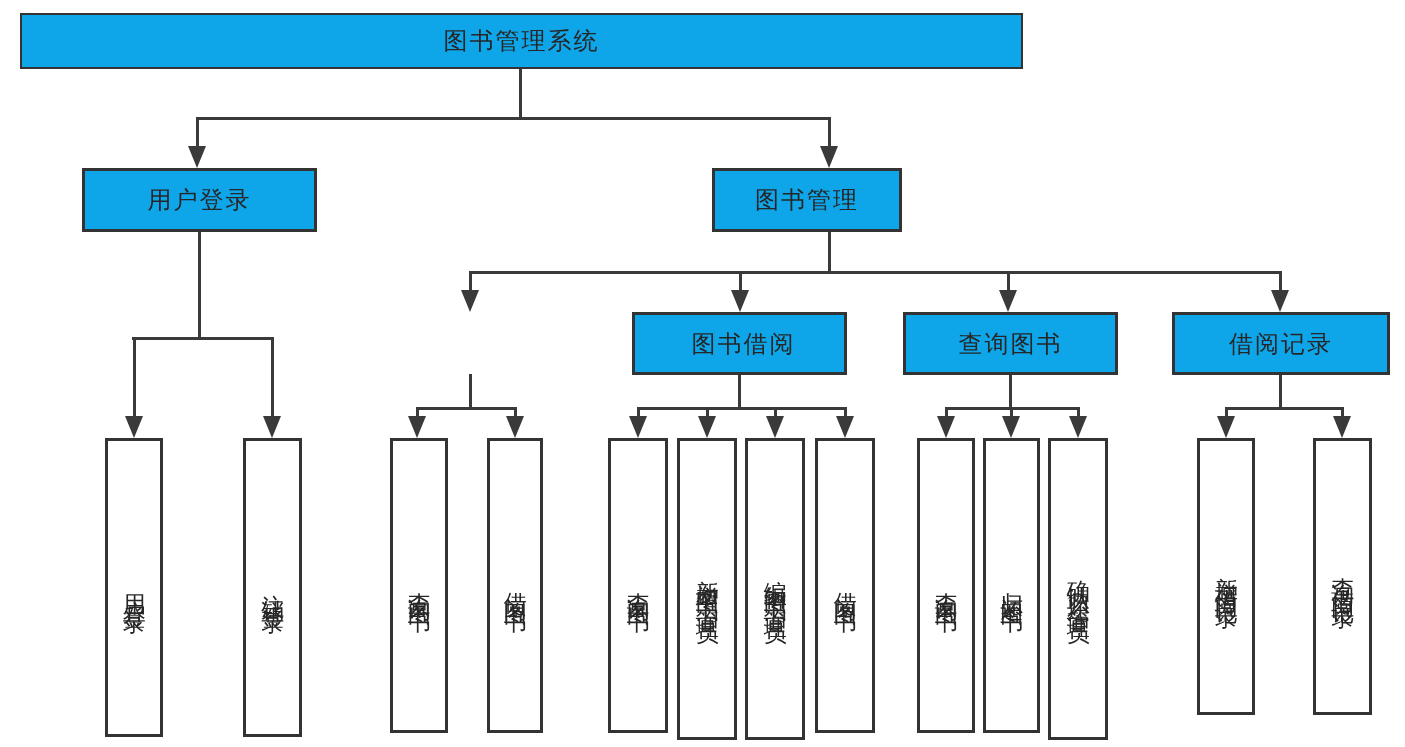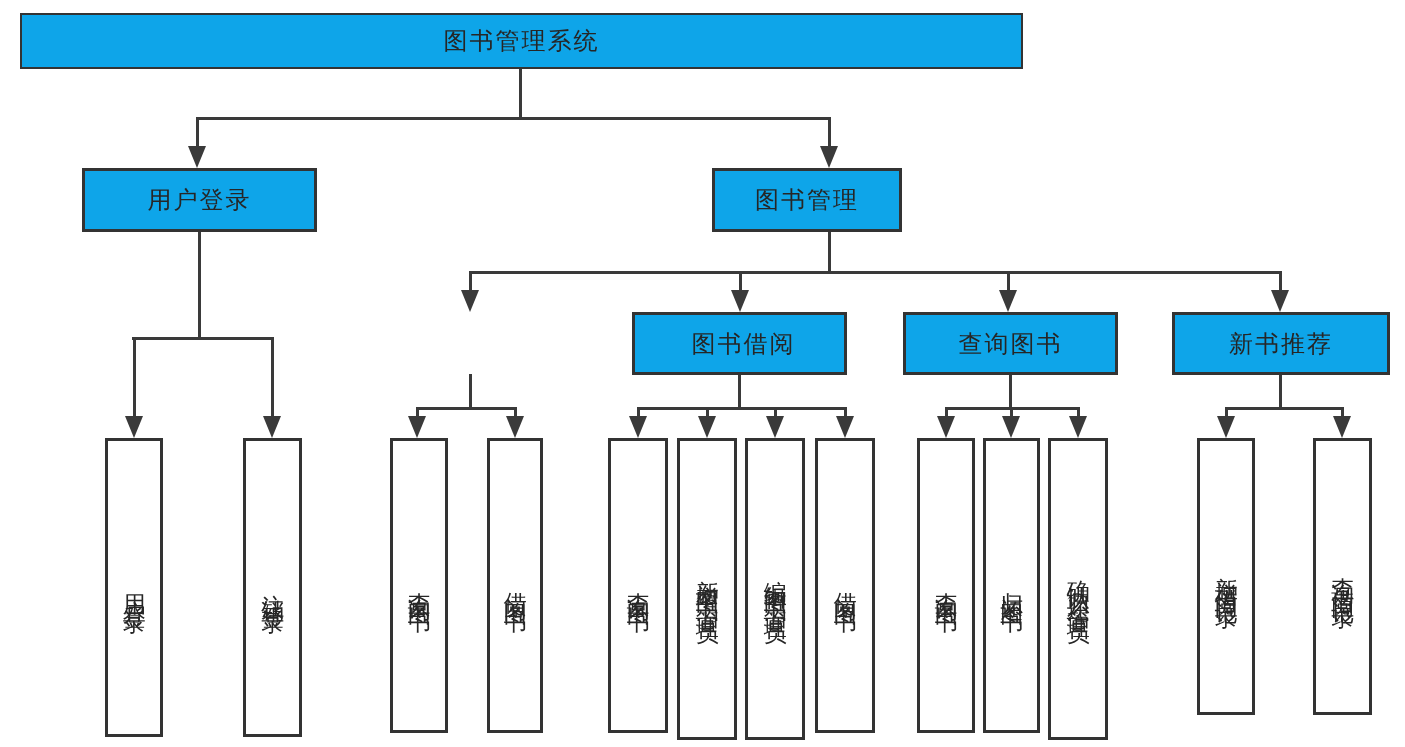--- a/index.html
+++ b/index.html
@@ -112,21 +112,21 @@
     <span>图书管理</span>
   </div>
 
   <div class="box" style="left:632px; top:312px; width:215px; height:63px;padding-left:8px;">
     <span>图书借阅</span>
   </div>
   <div class="box" style="left:903px; top:312px; width:215px; height:63px;">
     <span>查询图书</span>
   </div>
   <div class="box" style="left:1172px; top:312px; width:218px; height:63px;">
-    <span>新书推荐</span>
+    <span>借阅记录</span>
   </div>
 
   <div class="vbox" style="left:105px; top:438px; width:58px; height:299px;">
     <span class="vtext">用户登录</span>
   </div>
   <div class="vbox" style="left:243px; top:438px; width:59px; height:299px;">
     <span class="vtext">注销登录</span>
   </div>
 
   <div class="vbox" style="left:390px; top:438px; width:58px; height:295px;">

